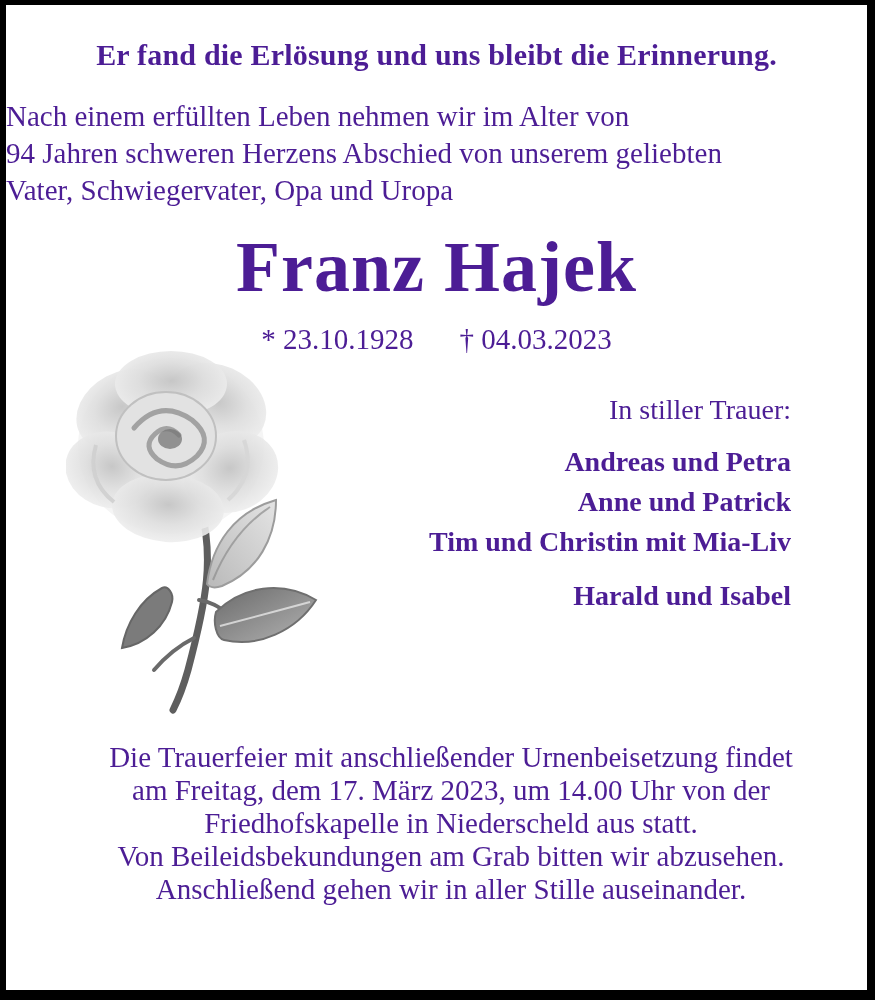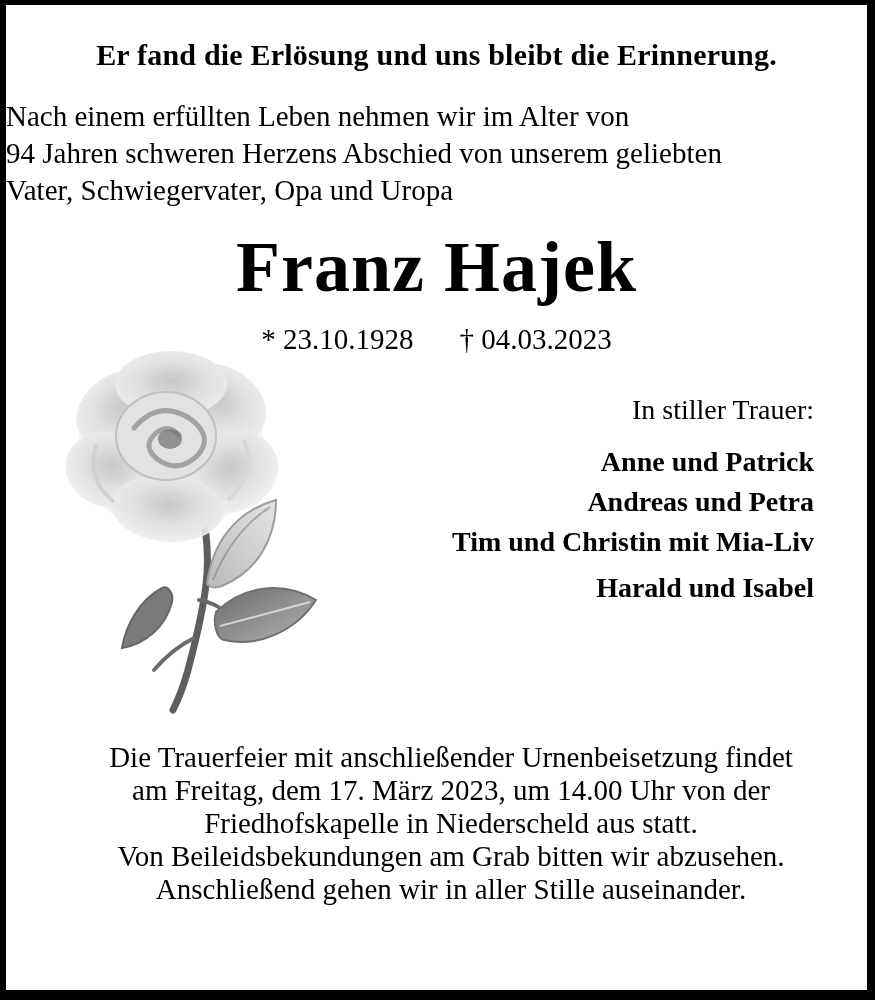--- a/index.html
+++ b/index.html
@@ -5,21 +5,21 @@
   html, body { margin: 0; padding: 0; background: #ffffff; }
   .sheet {
     position: relative;
     width: 875px;
     height: 1000px;
     box-sizing: border-box;
     border-style: solid;
     border-color: #000000;
     border-width: 5px 8px 10px 6px;
     background: #ffffff;
-    color: #000000;
+    color: #4c1d95;
     font-family: "Liberation Serif", "DejaVu Serif", serif;
     overflow: hidden;
   }
   .epigraph {
     margin-top: 33px;
     text-align: center;
     font-weight: bold;
     font-size: 30px;
     letter-spacing: 0.2px;
   }
@@ -49,30 +49,30 @@
   }
   .rose {
     position: absolute;
     left: 60px;
     top: -6px;
     width: 252px;
     height: 366px;
   }
   .mourners {
     position: absolute;
-    right: 53px;
+    right: 76px;
     top: 34px;
     text-align: right;
     font-size: 28px;
     line-height: 40px;
   }
   .mourners .heading { font-weight: normal; }
   .mourners .group { font-weight: bold; }
   .mourners .g2 { margin-top: 12px; }
-  .mourners .g3 { margin-top: 6px; font-family: Liberation Serif, serif; }
+  .mourners .g3 { margin-top: 14px; font-family: Liberation Serif, serif; }
   .dateline {
     margin-top: 6px;
     text-align: center;
     font-size: 29px;
   }
   .funeral {
     margin-top: 17px;
     text-align: center;
     font-size: 29px;
     line-height: 33px;
@@ -143,22 +143,22 @@
         <path d="M68 78 Q 94 48 126 70 Q 148 88 131 106 Q 112 124 91 109 Q 76 96 89 84 Q 101 73 113 85" fill="none" stroke="#8c8c8c" stroke-width="5" opacity="0.75" stroke-linecap="round"></path>
         <ellipse cx="104" cy="89" rx="12" ry="10" fill="#767676" opacity="0.75"></ellipse>
         <path d="M30 95 Q 20 130 48 152" fill="none" stroke="#cfcfcf" stroke-width="4" opacity="0.9"></path>
         <path d="M178 90 Q 190 125 162 150" fill="none" stroke="#d6d6d6" stroke-width="4" opacity="0.9"></path>
       </g>
     </svg>
 
     <div class="mourners">
       <div class="heading">In stiller Trauer:</div>
       <div class="group g2">
+        <div>Andreas und Petra</div>
         <div>Anne und Patrick</div>
-        <div>Andreas und Petra</div>
         <div>Tim und Christin mit Mia-Liv</div>
       </div>
       <div class="group g3">
         <div>Harald und Isabel</div>
       </div>
     </div>
   </div>
 
 
   <div class="funeral">

